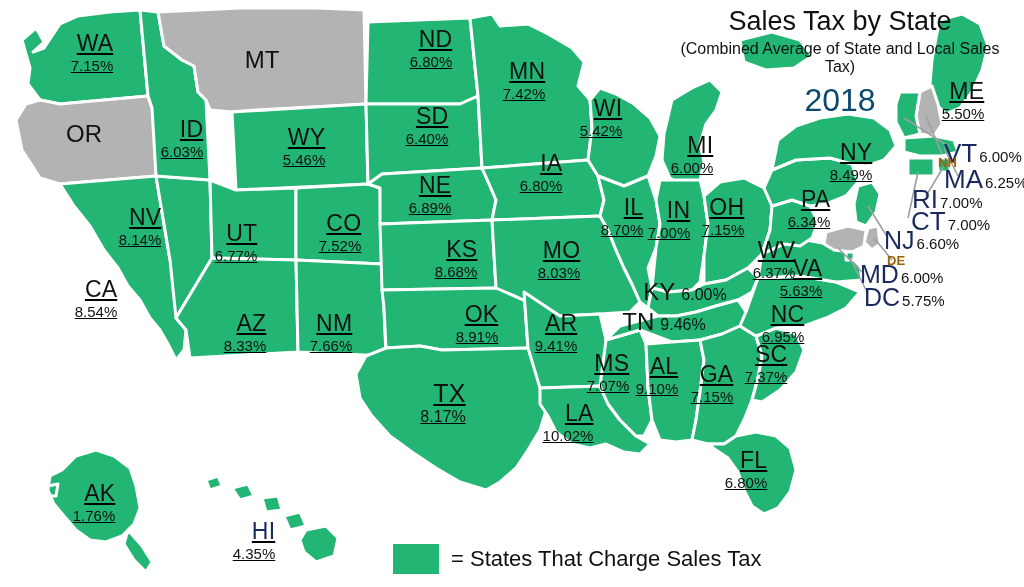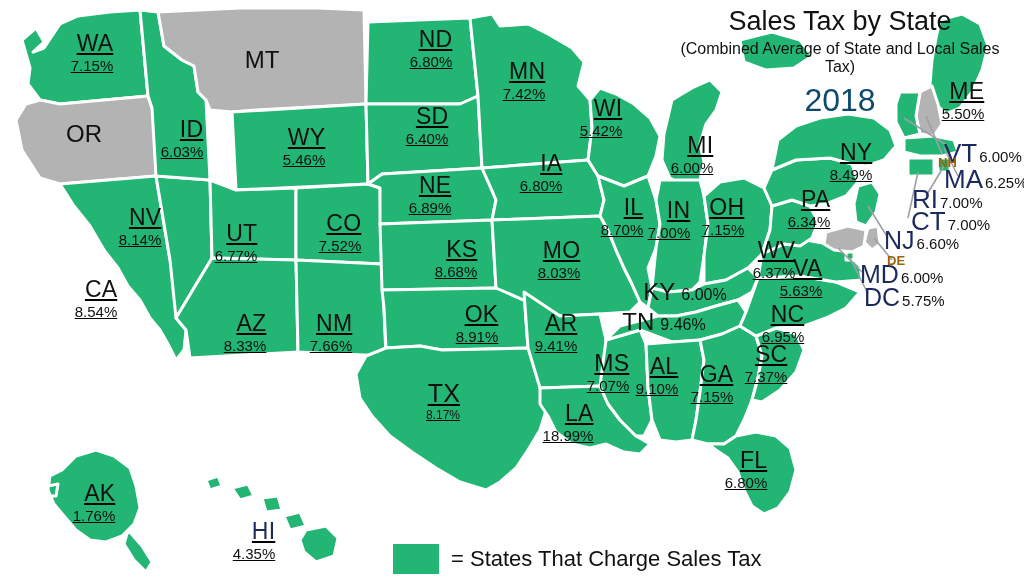--- a/index.html
+++ b/index.html
@@ -22,21 +22,21 @@
   .lbl .ab{font-weight:400;display:block;}
   .lbl .pc{font-weight:400;display:block;}
 
   
   .stack{text-align:right;transform:translate(-50%,0);text-decoration:underline;}
   .stack .ab{font-size:23px;color:#111111;letter-spacing:0.2px;}
   .stack .pc{font-size:15px;color:#111111;margin-top:3px;}
 
   
   .stack.big .ab{font-size:25px;}
-  .stack.big .pc{font-size:12px;}
+  .stack.big .pc{font-size:16px;}
 
   
   .inline{display:flex;align-items:baseline;gap:6px;transform:translate(-50%,0);}
   .inline .ab{font-size:24px;color:#111111;}
   .inline .pc{font-size:16px;color:#111111;}
 
   
   .gray .ab{font-size:24px;color:#111111;}
   .gray.small .ab{font-size:13px;color:#a16207;font-weight:700;}
 
@@ -223,21 +223,21 @@
   <div class="lbl stack" style="left:559px;top:239px;">
     <span class="ab">MO</span>
     <span class="pc">8.03%</span>
   </div>
   <div class="lbl stack" style="left:556px;top:312px;">
     <span class="ab">AR</span>
     <span class="pc">9.41%</span>
   </div>
   <div class="lbl stack" style="left:568px;top:402px;">
     <span class="ab">LA</span>
-    <span class="pc">18.99%</span>
+    <span class="pc">10.02%</span>
   </div>
   <div class="lbl stack" style="left:601px;top:97px;">
     <span class="ab">WI</span>
     <span class="pc">5.42%</span>
   </div>
   <div class="lbl stack" style="left:622px;top:196px;">
     <span class="ab">IL</span>
     <span class="pc">8.70%</span>
   </div>
   <div class="lbl stack" style="left:608px;top:352px;">

